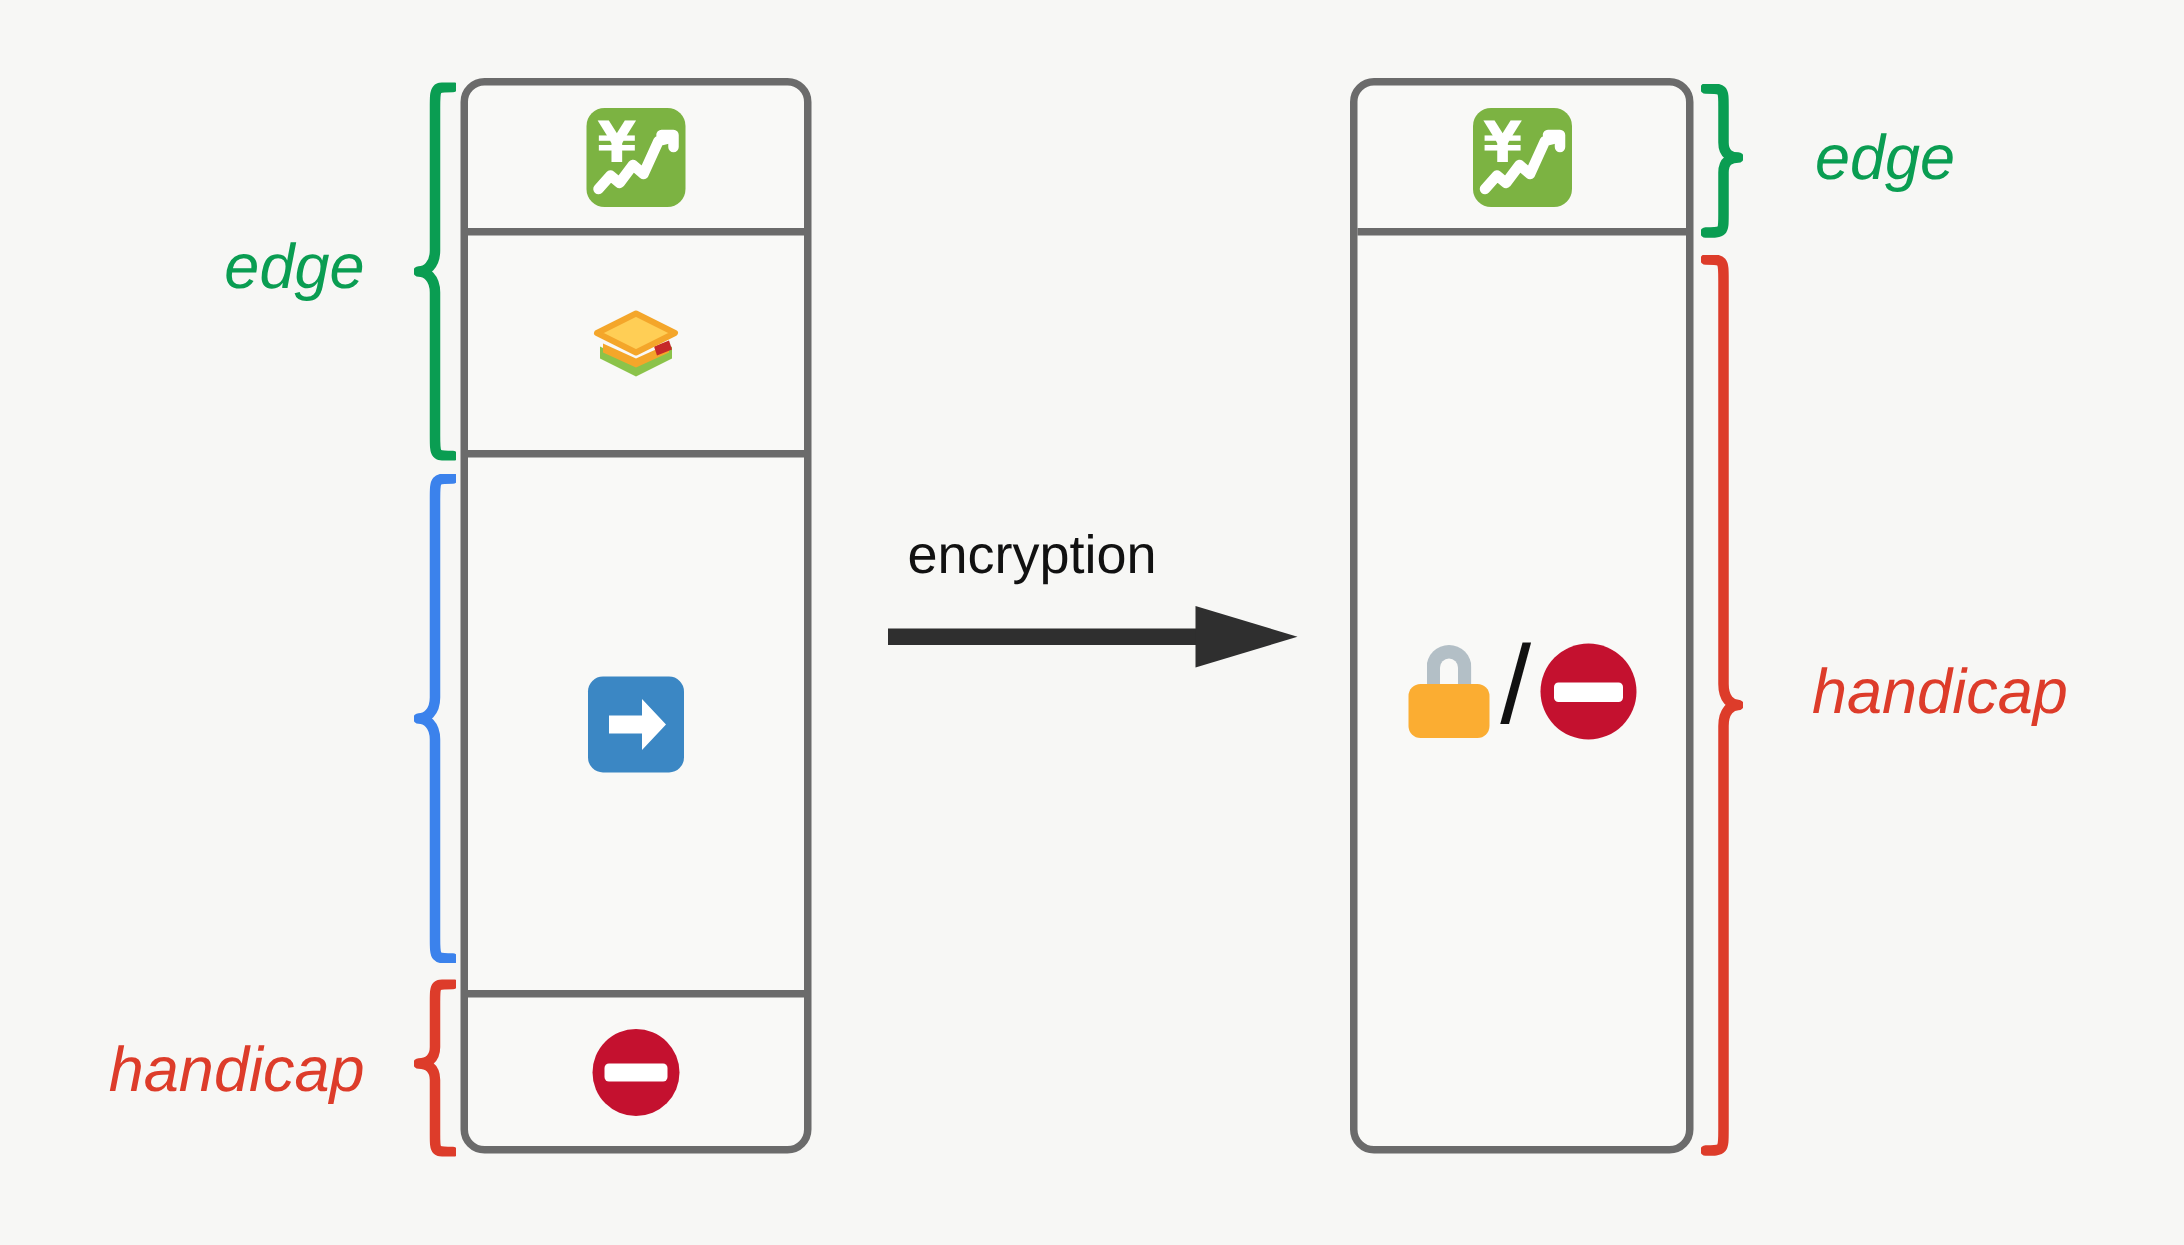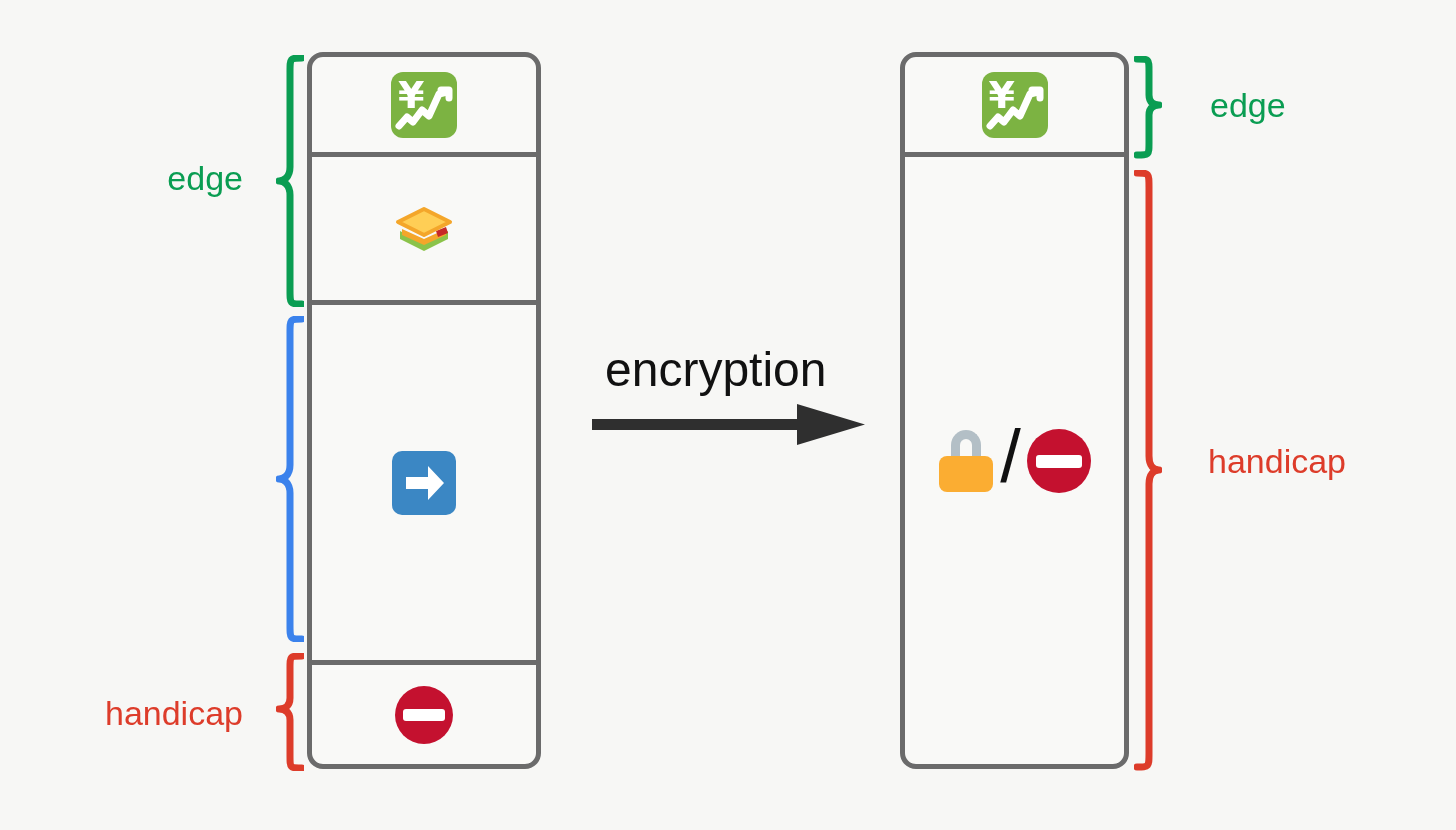--- a/index.html
+++ b/index.html
@@ -138,38 +138,39 @@
     gap: 6px;
   }
 
   
   .brace { position: absolute; }
   .brace svg { display: block; }
 
   
   .label {
     position: absolute;
-    font-size: 34px;
+    font-size: 42px;
     line-height: 42px;
     white-space: nowrap;
     font-family: "Liberation Sans", sans-serif;
+    font-style: italic;
   }
   .label.right-align { text-align: right; }
 
   #label-edge-left     { right: 1213px; top: 157px; color: #0a9d52; }
   #label-neutral-left  { right: 1213px; top: 460px; color: #3b82ec; }
   #label-handicap-left { right: 1213px; top: 692px; color: #dd3c2a; }
   #label-edge-right     { left: 1210px; top: 84px;  color: #0a9d52; }
   #label-handicap-right { left: 1208px; top: 440px; color: #dd3c2a; }
 
   
   #encryption-label {
     position: absolute;
     left: 605px; top: 348px;
-    font-size: 48px;
+    font-size: 36px;
     line-height: 44px;
     color: #111111;
     white-space: nowrap;
     font-family: "Liberation Sans", sans-serif;
   }
   #encryption-arrow {
     position: absolute;
     left: 592px; top: 402px;
     width: 275px; height: 46px;
   }

